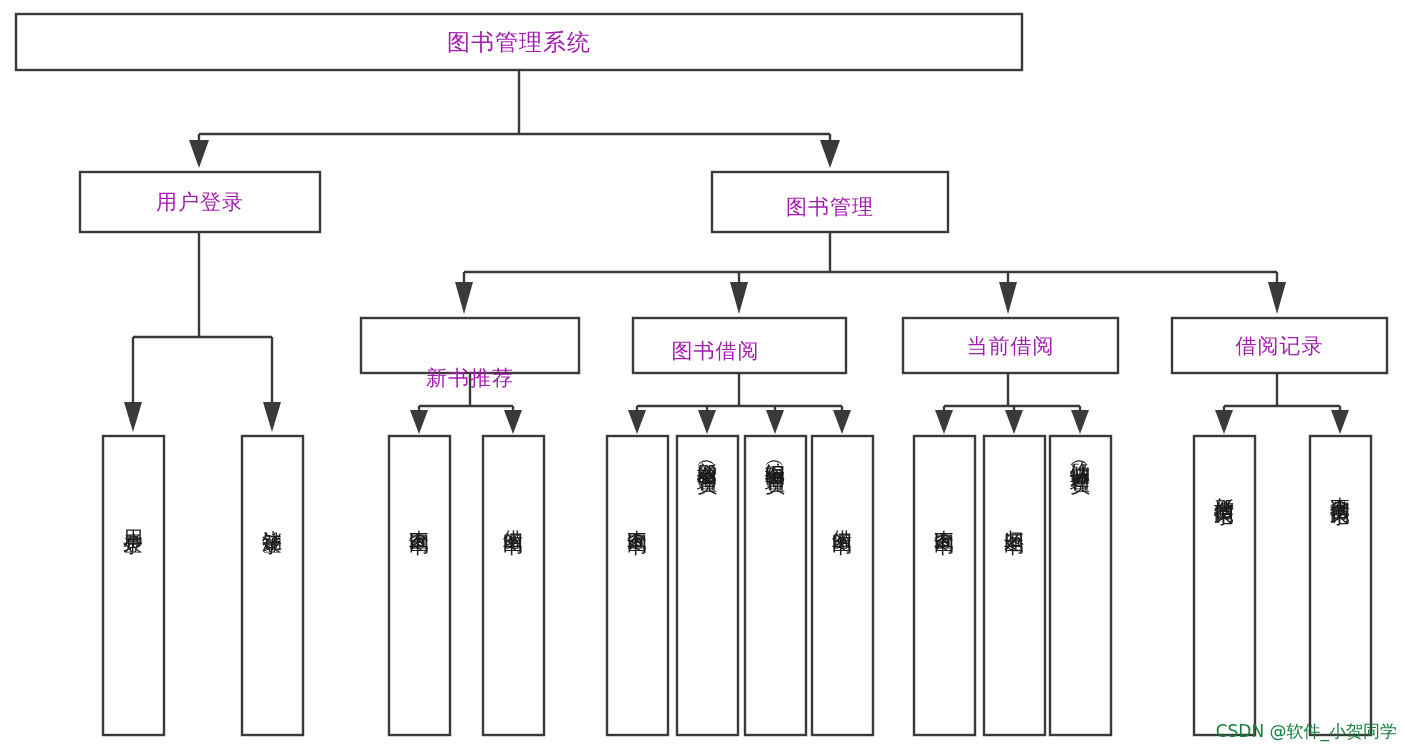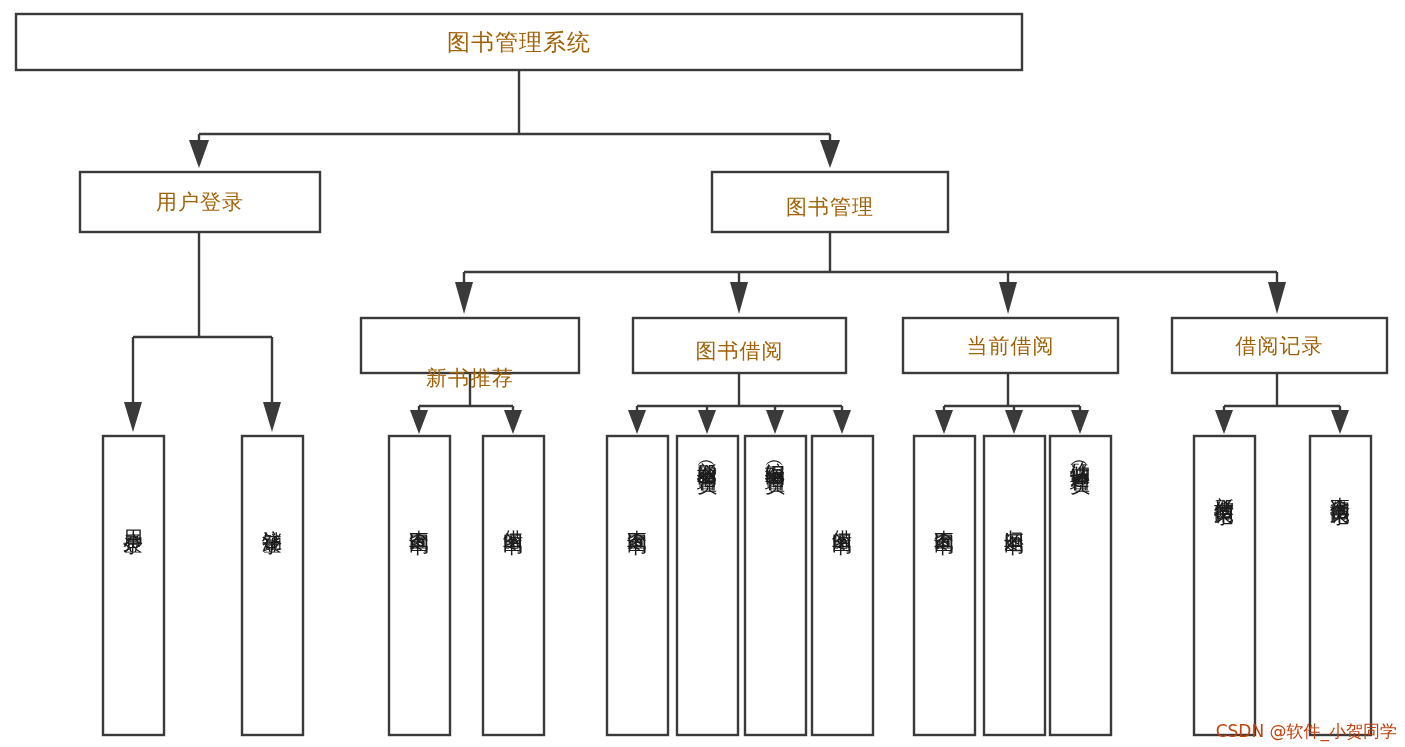--- a/index.html
+++ b/index.html
@@ -41,21 +41,21 @@
   .arrow-head {
     fill: #3a3a3a;
     stroke: none;
   }
   .watermark-text {
     position: absolute;
     right: 8px;
     bottom: 4px;
     font-family: "DejaVu Sans", "Liberation Sans", sans-serif;
     font-size: 17px;
-    color: #c2410c;
+    color: #15803d;
     white-space: nowrap;
     user-select: none;
     margin-left: 44px;
   }
   .vlabel-wrap {
     position: absolute;
     display: flex;
     align-items: flex-start;
     justify-content: center;
     pointer-events: none;
@@ -73,21 +73,21 @@
   .hlabel-wrap {
     position: absolute;
     display: flex;
     align-items: center;
     justify-content: center;
     pointer-events: none;
   }
   .hlabel {
     font-family: "DejaVu Sans", "Liberation Sans", sans-serif;
     font-size: 21px;
-    color: #a16207;
+    color: #a21caf;
     white-space: nowrap;
     letter-spacing: 1px;
   }
 </style>
 </head>
 <body>
 
 <div id="diagram-root">
 
   <svg id="tree-svg" viewBox="0 0 1405 747">
@@ -203,21 +203,21 @@
   </div>
 
   <div class="hlabel-wrap" style="left:712px; top:172px; width:236px; height:70px;">
     <span class="hlabel">图书管理</span>
   </div>
 
   <div class="hlabel-wrap" style="left:361px; top:318px; width:218px; height:55px;margin-top:32px;">
     <span class="hlabel">新书推荐</span>
   </div>
 
-  <div class="hlabel-wrap" style="left:633px; top:318px; width:213px; height:66px;">
+  <div class="hlabel-wrap" style="left:609px; top:318px; width:213px; height:66px;">
     <span class="hlabel">图书借阅</span>
   </div>
 
   <div class="hlabel-wrap" style="left:903px; top:318px; width:215px; height:55px;border-radius:17px;">
     <span class="hlabel">当前借阅</span>
   </div>
 
   <div class="hlabel-wrap" style="left:1172px; top:318px; width:215px; height:55px;">
     <span class="hlabel">借阅记录</span>
   </div>

